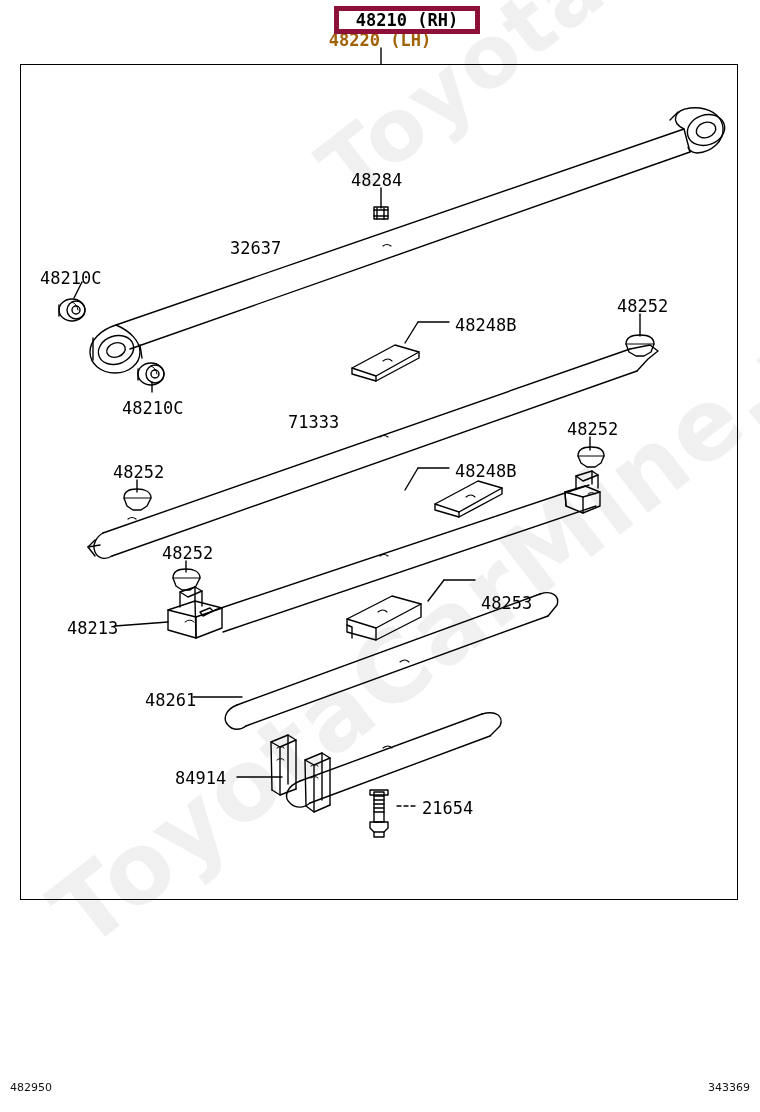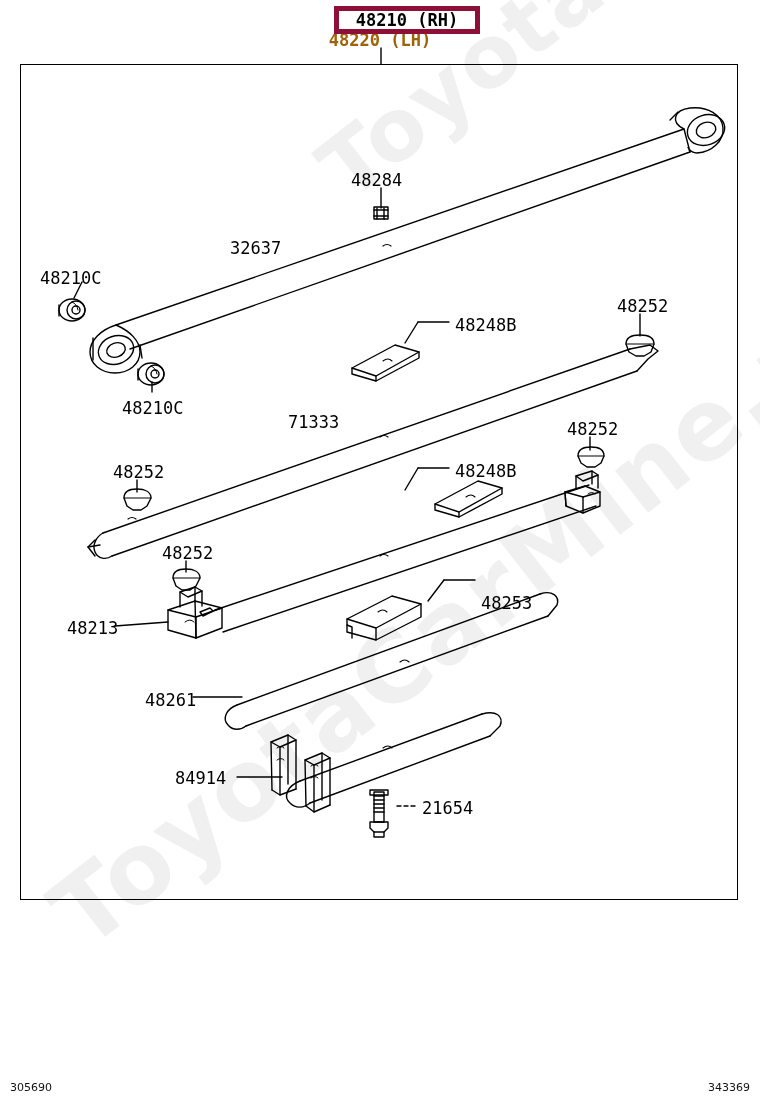--- a/index.html
+++ b/index.html
@@ -366,16 +366,16 @@
       <div class="part-label" id="label-48252-l1" style="left: 113px; top: 462px;">48252</div>
       <div class="part-label" id="label-48248b-bot" style="left: 455px; top: 461px;">48248B</div>
       <div class="part-label" id="label-48252-l2" style="left: 162px; top: 543px;">48252</div>
       <div class="part-label" id="label-48253" style="left: 481px; top: 593px;">48253</div>
       <div class="part-label" id="label-48213" style="left: 67px; top: 618px;">48213</div>
       <div class="part-label" id="label-48261" style="left: 145px; top: 690px;">48261</div>
       <div class="part-label" id="label-48262" style="left: 175px; top: 768px;">84914</div>
       <div class="part-label" id="label-48247" style="left: 422px; top: 798px;">21654</div>
     </div>
 
-  <div class="footer-code" id="footer-left">305690</div>
+  <div class="footer-code" id="footer-left">482950</div>
   <div class="footer-code" id="footer-right">343369</div>
 
 </div>
 
 </body></html>

